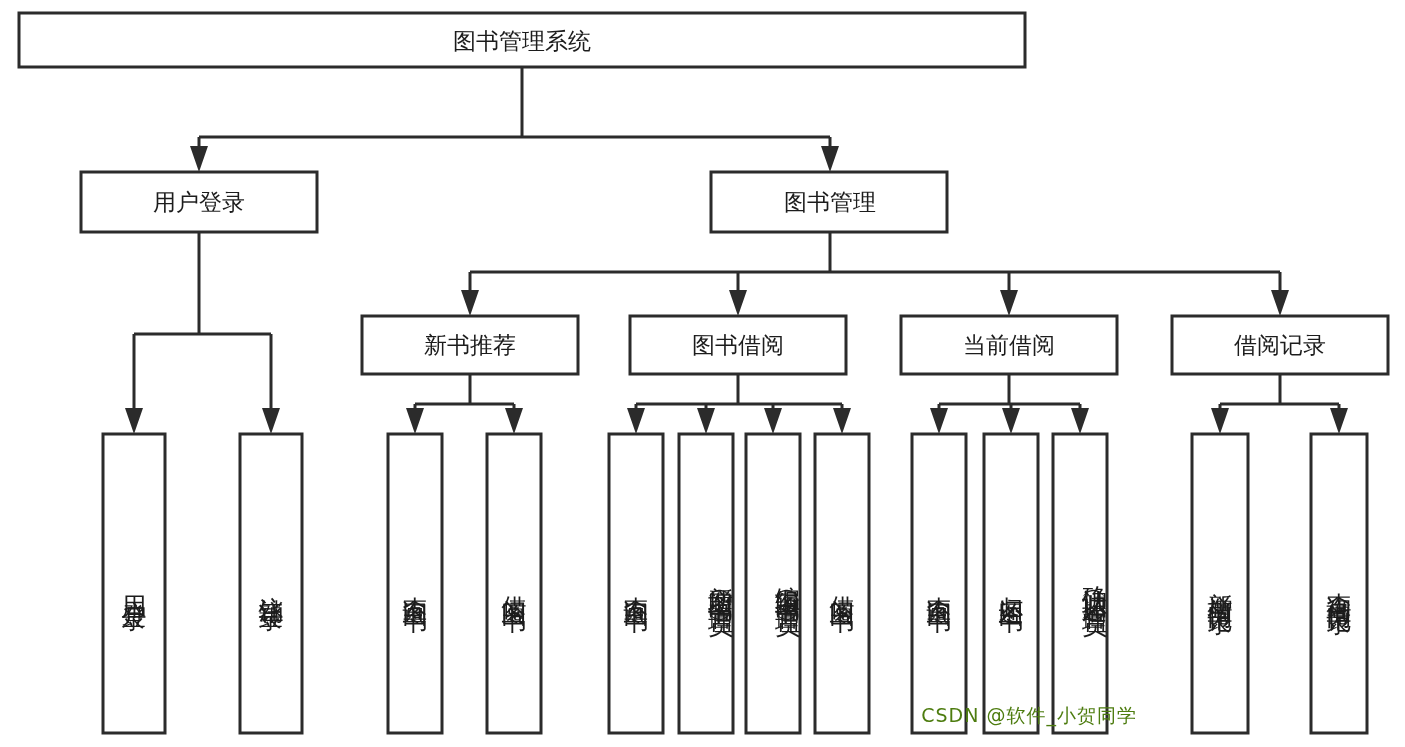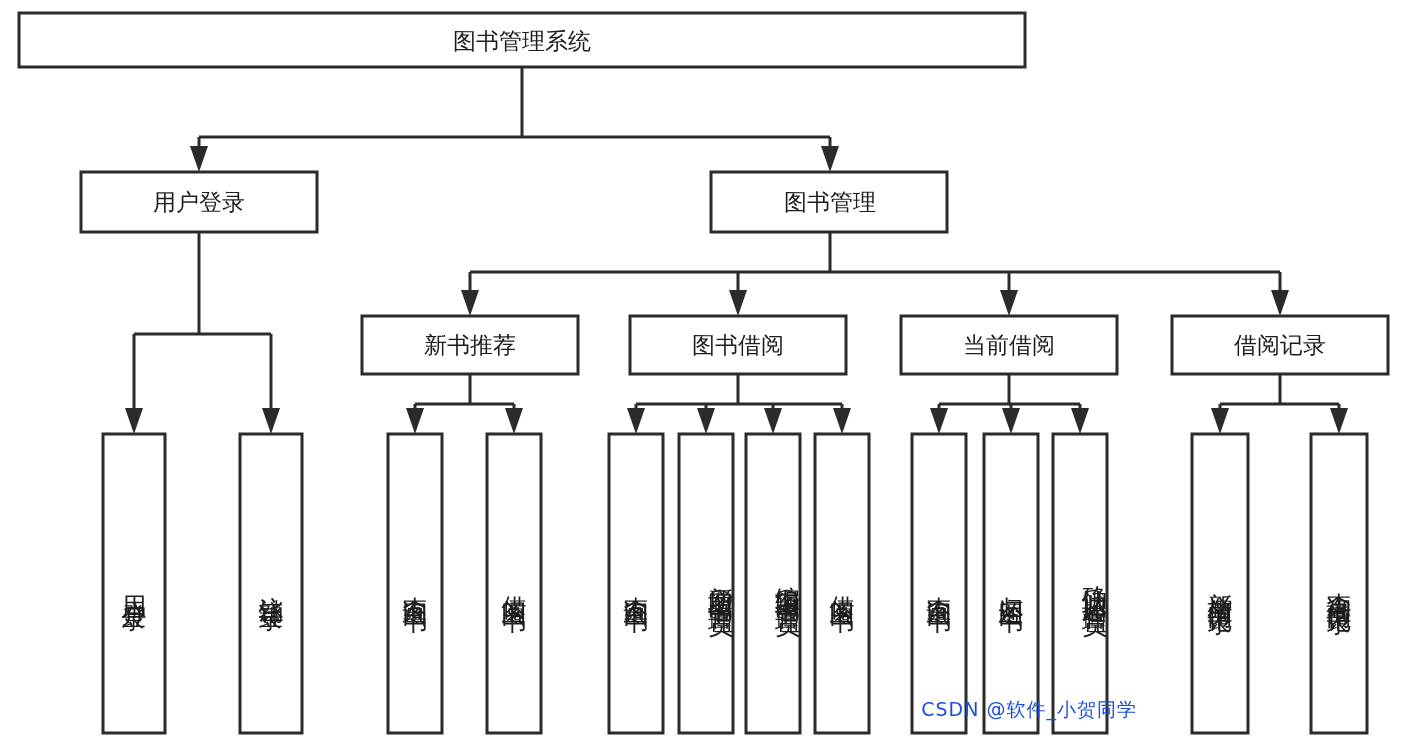--- a/index.html
+++ b/index.html
@@ -58,24 +58,24 @@
     line-height: 1;
     letter-spacing: 4px;
     color: #1c1c1c;
     text-align: center;
     white-space: nowrap;
     pointer-events: none;
   }
   .watermark {
     position: absolute;
     right: 10px;
-    bottom: 24px;
+    bottom: 18px;
     font-family: "DejaVu Sans", "Liberation Sans", sans-serif;
     font-size: 19px;
-    color: #1d4ed8;
+    color: #4d7c0f;
     letter-spacing: 1px;
     white-space: nowrap;
   }
 </style>
 </head>
 <body>
 
 <div id="diagram-root">
 
   <svg class="flow" viewBox="0 0 1405 747">

